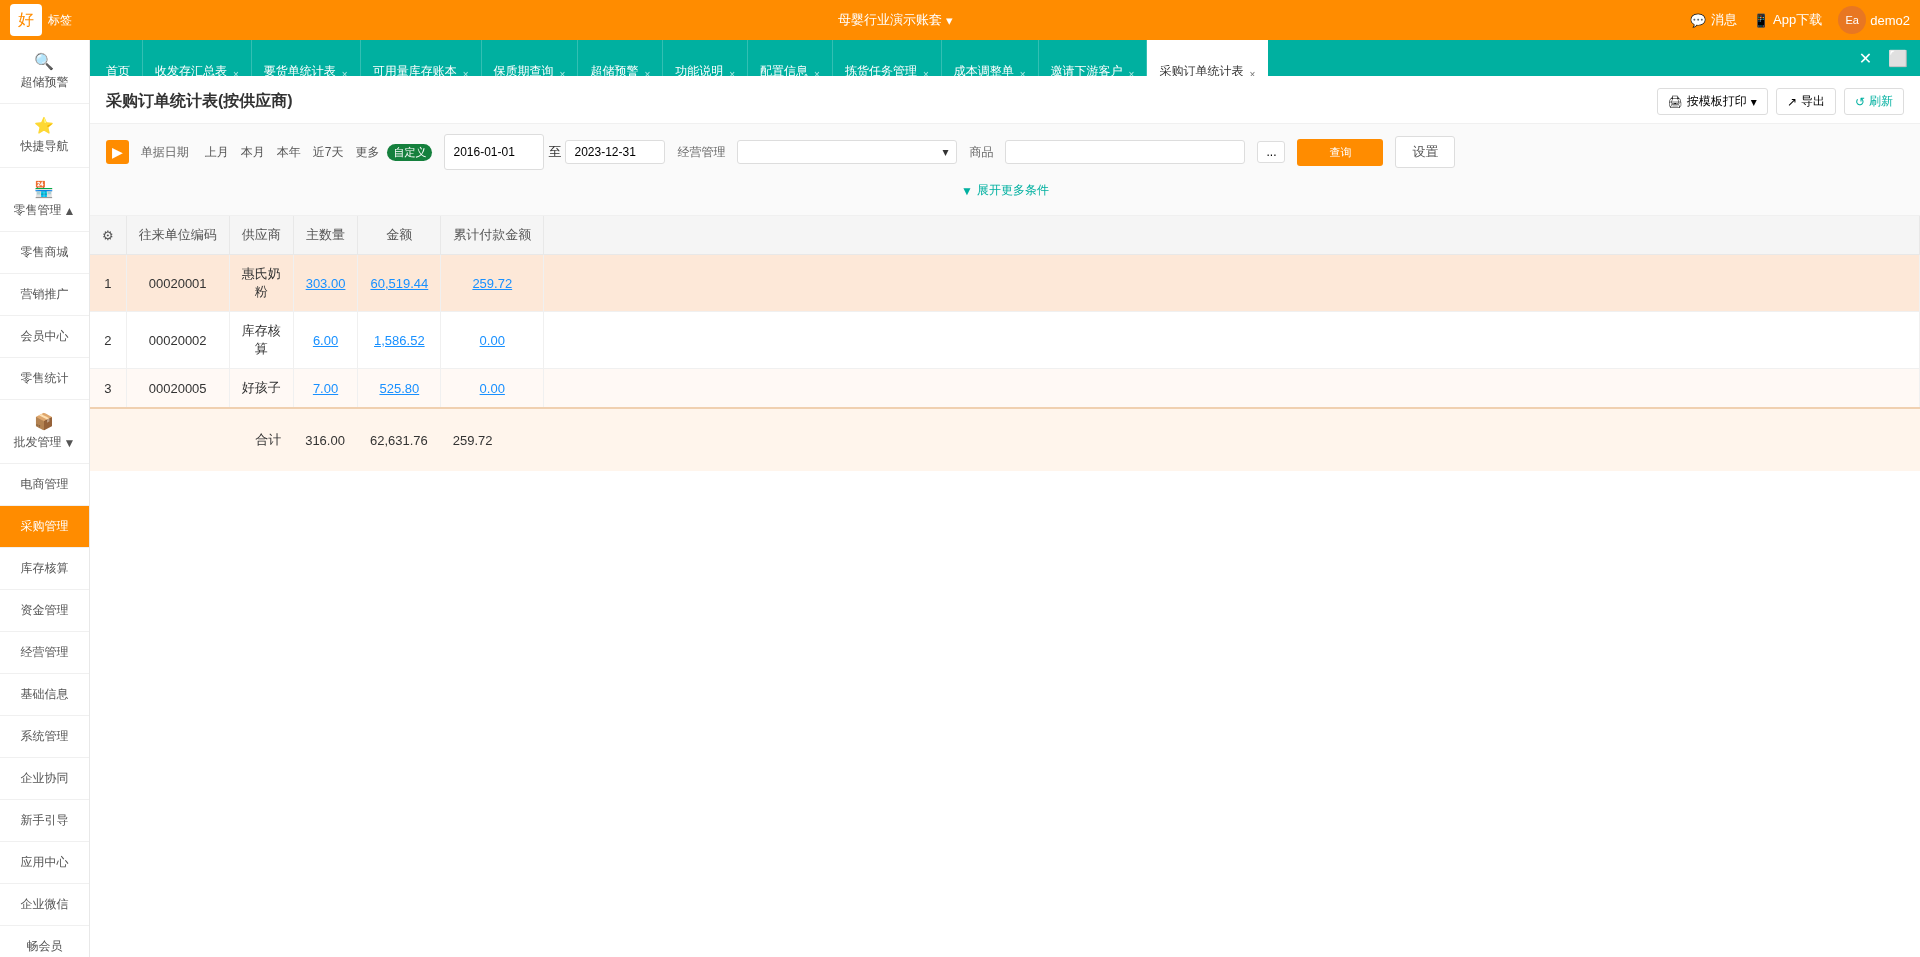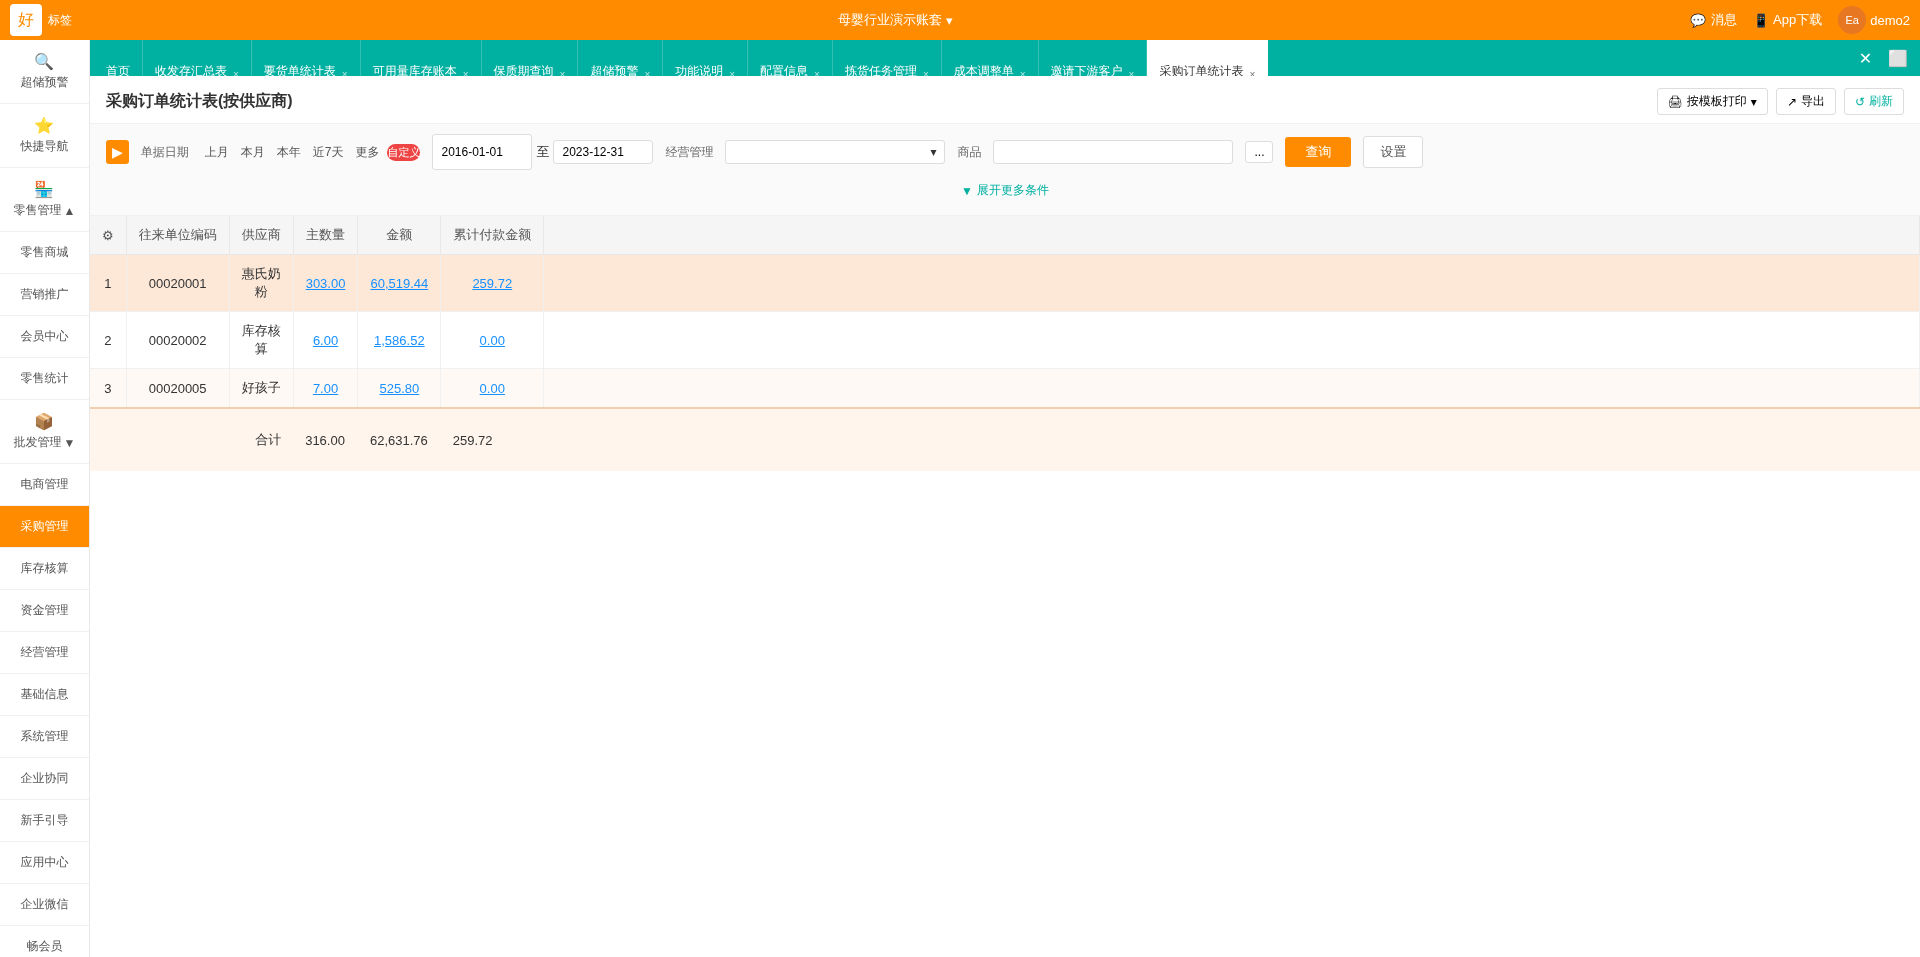--- a/index.html
+++ b/index.html
@@ -211,26 +211,26 @@
       background: white;
       border-radius: 3px;
       font-size: 12px;
       cursor: pointer;
       display: flex;
       align-items: center;
       gap: 4px;
       color: #00b0a0;
     }
     .btn-search {
-      padding: 6px 20px;
+      padding: 6px 32px;
       background: #ff8c00;
       color: white;
       border: none;
       border-radius: 3px;
-      font-size: 13px;
+      font-size: 11px;
       cursor: pointer;
     }
     .btn-settings {
       padding: 6px 16px;
       background: white;
       color: #555;
       border: 1px solid #ddd;
       border-radius: 3px;
       font-size: 13px;
       cursor: pointer;
@@ -259,24 +259,24 @@
       align-items: center;
       gap: 4px;
     }
     .date-shortcut {
       font-size: 12px;
       color: #555;
       cursor: pointer;
       padding: 2px 4px;
     }
     .date-range-badge {
-      background: #ef4444;
+      background: #15803d;
       color: white;
       font-size: 11px;
-      padding: 1px 0;
+      padding: 1px 6px;
       border-radius: 10px;
       cursor: pointer;
     }
     .filter-select {
       border: 1px solid #ddd;
       border-radius: 3px;
       padding: 4px 8px;
       font-size: 12px;
       background: white;
       min-width: 180px;

